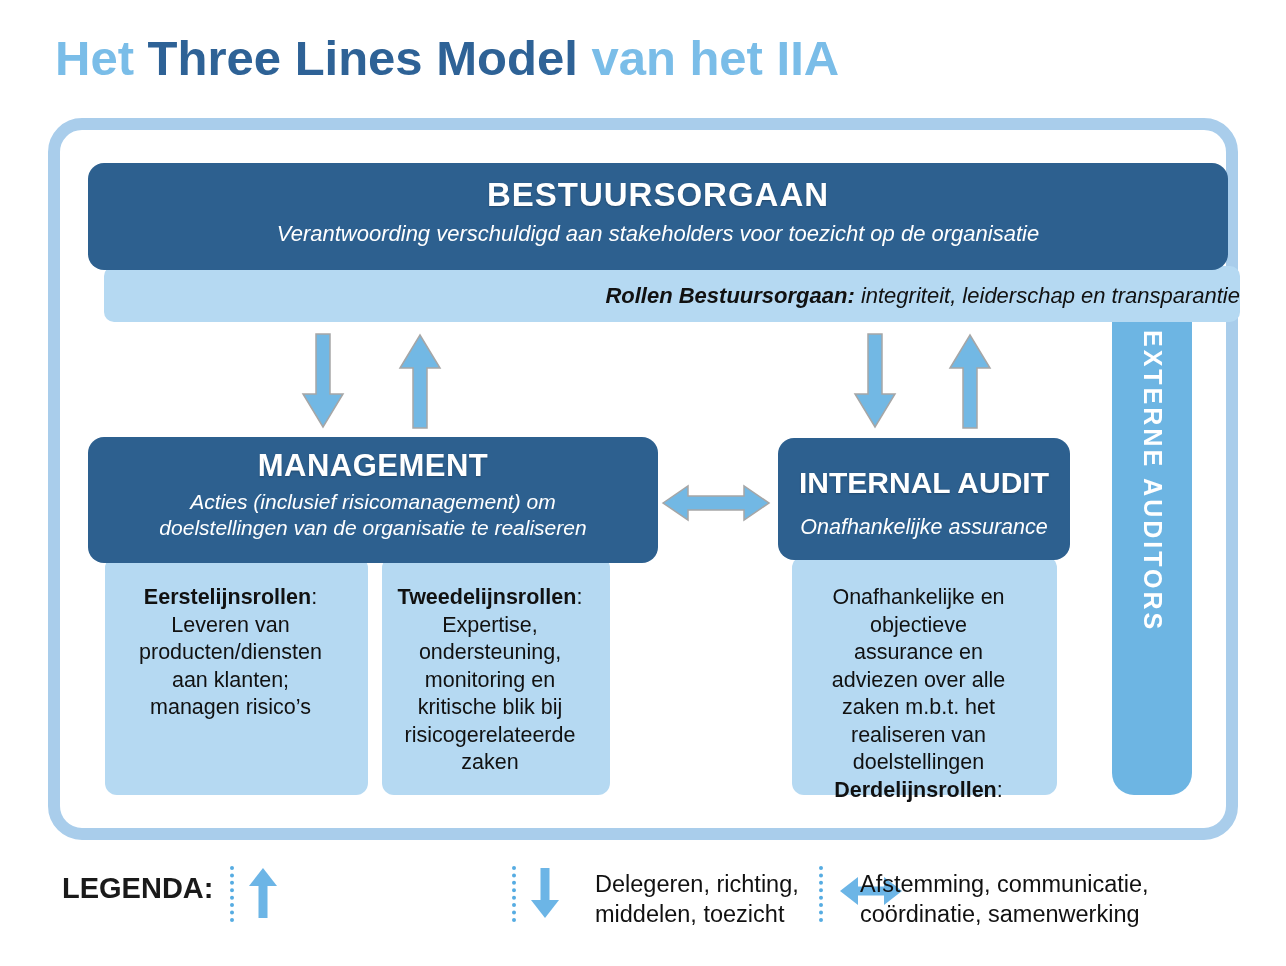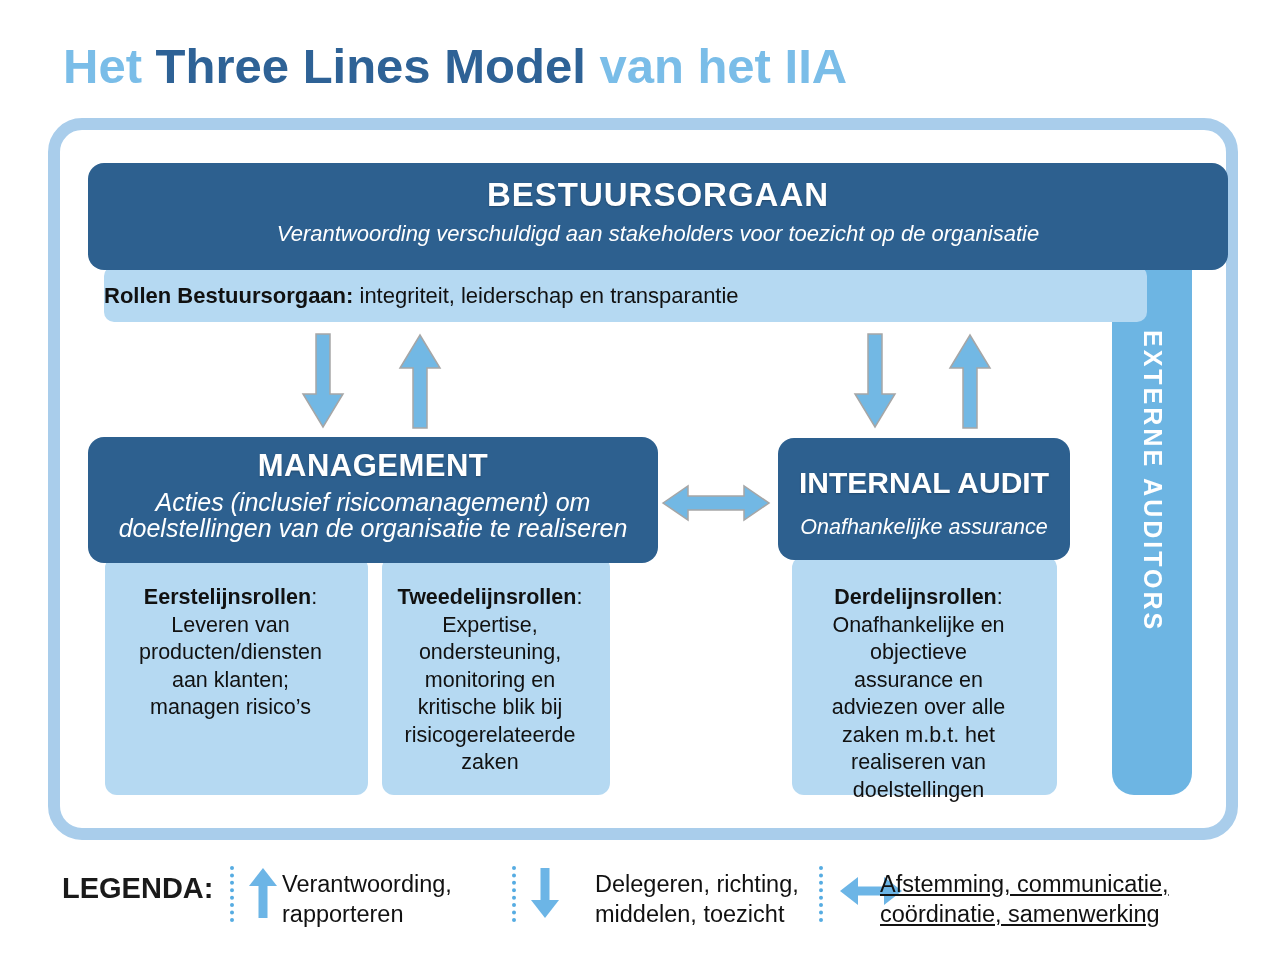--- a/index.html
+++ b/index.html
@@ -2,21 +2,21 @@
 <html><head>
 <meta charset="utf-8">
 <style>
   html,body { margin:0; padding:0; background:#ffffff; }
   #canvas {
     position:relative; width:1286px; height:966px; background:#ffffff;
     font-family:"Liberation Sans","DejaVu Sans",sans-serif; overflow:hidden;
   }
   
   .page-title {
-    position:absolute; left:55px; top:30px; margin:8px;
+    position:absolute; left:55px; top:30px; margin:0;
     font-size:49px; font-weight:bold; letter-spacing:0; white-space:nowrap;
   }
   .t-light { color:#7abde8; }
   .t-dark  { color:#2e6296; }
 
   
   .outer-frame {
     position:absolute; left:48px; top:118px; width:1190px; height:722px;
     border:12px solid #a9cdeb; border-radius:34px; background:#fff; box-sizing:border-box;
   }
@@ -31,35 +31,35 @@
     text-shadow:0 1px 2px rgba(0,0,0,0.25);
   }
   .dark-sub { font-style:italic; color:#fff; }
 
   #box-bestuursorgaan { left:88px; top:163px; width:1140px; height:107px; padding-top:13px; }
   #box-bestuursorgaan h2 { font-size:33px; letter-spacing:1px; }
   #box-bestuursorgaan .dark-sub { font-size:22px; margin-top:7px; }
 
   #box-management { left:88px; top:437px; width:570px; height:126px; padding-top:11px; }
   #box-management h2 { font-size:31px; letter-spacing:0.5px; }
-  #box-management .dark-sub { font-size:25px; line-height:26px; margin-top:5px; }
+  #box-management .dark-sub { font-size:21px; line-height:26px; margin-top:5px; }
 
   #box-internal-audit { left:778px; top:438px; width:292px; height:122px; padding-top:28px; }
   #box-internal-audit h2 { font-size:30px; }
   #box-internal-audit .dark-sub { font-size:21.5px; margin-top:15px; }
 
   
   .light-box {
     position:absolute; background:#b5d9f2; z-index:1; box-sizing:border-box;
     color:#111; text-align:center;
   }
   #bar-rollen {
-    left:104px; top:266px; width:1043px; height:56px; border-radius:10px; z-index:2;
-    display:flex; align-items:center; justify-content:flex-start;
-    font-size:22px; padding-top:4px;
+    left:104px; top:266px; width:1136px; height:56px; border-radius:10px; z-index:2;
+    display:flex; align-items:center; justify-content:flex-end;
+    font-size:22px; padding-top:4px;font-style:italic;
   }
   #bar-rollen b { font-weight:bold; }
 
   .roles-box { border-radius:12px; top:556px; height:239px; padding:28px 22px 0 10px;
     font-size:21.5px; line-height:27.5px; }
   #box-first-roles  { left:105px; width:263px; }
   #box-second-roles { left:382px; width:228px; }
   #box-third-roles  { left:792px; width:265px; }
   .roles-heading { font-weight:bold; }
 
@@ -88,21 +88,21 @@
   .legend-sep { position:absolute; top:866px; height:56px; width:0;
     border-left:4px dotted #56ace2; }
   #legend-sep-1 { left:230px; } #legend-sep-2 { left:512px; } #legend-sep-3 { left:819px; }
   .legend-icon { position:absolute; }
   #legend-icon-up   { left:246px; top:866px; }
   #legend-icon-down { left:528px; top:866px; }
   #legend-icon-both { left:838px; top:874px; }
   .legend-text { position:absolute; top:869px; font-size:23.5px; line-height:30px; color:#111; }
   #legend-text-1 { left:282px; }
   #legend-text-2 { left:595px; }
-  #legend-text-3 { left:880px;text-decoration:underline; }
+  #legend-text-3 { left:860px; }
 </style>
 </head>
 <body>
 
 <div id="canvas">
 
   <h1 class="page-title"><span class="t-light">Het </span><span class="t-dark">Three Lines Model</span><span class="t-light"> van het IIA</span></h1>
 
   <div class="outer-frame"></div>
 
@@ -146,36 +146,35 @@
     <div><span class="roles-heading">Eerstelijnsrollen</span><span>:</span></div>
     <div>Leveren van<br>producten/diensten<br>aan klanten;<br>managen risico’s</div>
   </div>
 
   <div class="light-box roles-box" id="box-second-roles">
     <div><span class="roles-heading">Tweedelijnsrollen</span><span>:</span></div>
     <div>Expertise,<br>ondersteuning,<br>monitoring en<br>kritische blik bij<br>risicogerelateerde<br>zaken</div>
   </div>
 
   <div class="light-box roles-box" id="box-third-roles">
+    <div>Onafhankelijke en<br>objectieve<br>assurance en<br>adviezen over alle<br>zaken m.b.t. het<br>realiseren van<br>doelstellingen</div>
     <div><span class="roles-heading">Derdelijnsrollen</span><span>:</span></div>
-    <div>Onafhankelijke en<br>objectieve<br>assurance en<br>adviezen over alle<br>zaken m.b.t. het<br>realiseren van<br>doelstellingen</div>
   </div>
 
   <div id="bar-externe">
     <span>EXTERNE AUDITORS</span>
   </div>
 
   <h3 id="legend-label">LEGENDA:</h3>
 
   <div class="legend-sep" id="legend-sep-1"></div>
   <svg class="legend-icon" id="legend-icon-up" width="34" height="54" viewBox="0 0 34 54">
     <polygon points="17,2 3,20 31,20" fill="#6cb5e6"></polygon>
     <rect x="12.5" y="16" width="9" height="36" fill="#6cb5e6"></rect>
   </svg>
-  <div class="legend-text" id="legend-text-1">Verantwoording,<br>rapporteren</div>
 
   <div class="legend-sep" id="legend-sep-2"></div>
   <svg class="legend-icon" id="legend-icon-down" width="34" height="54" viewBox="0 0 34 54">
     <polygon points="17,52 3,34 31,34" fill="#6cb5e6"></polygon>
     <rect x="12.5" y="2" width="9" height="36" fill="#6cb5e6"></rect>
   </svg>
   <div class="legend-text" id="legend-text-2">Delegeren, richting,<br>middelen, toezicht</div>
 
   <div class="legend-sep" id="legend-sep-3"></div>
   <svg class="legend-icon" id="legend-icon-both" width="66" height="34" viewBox="0 0 66 34">

